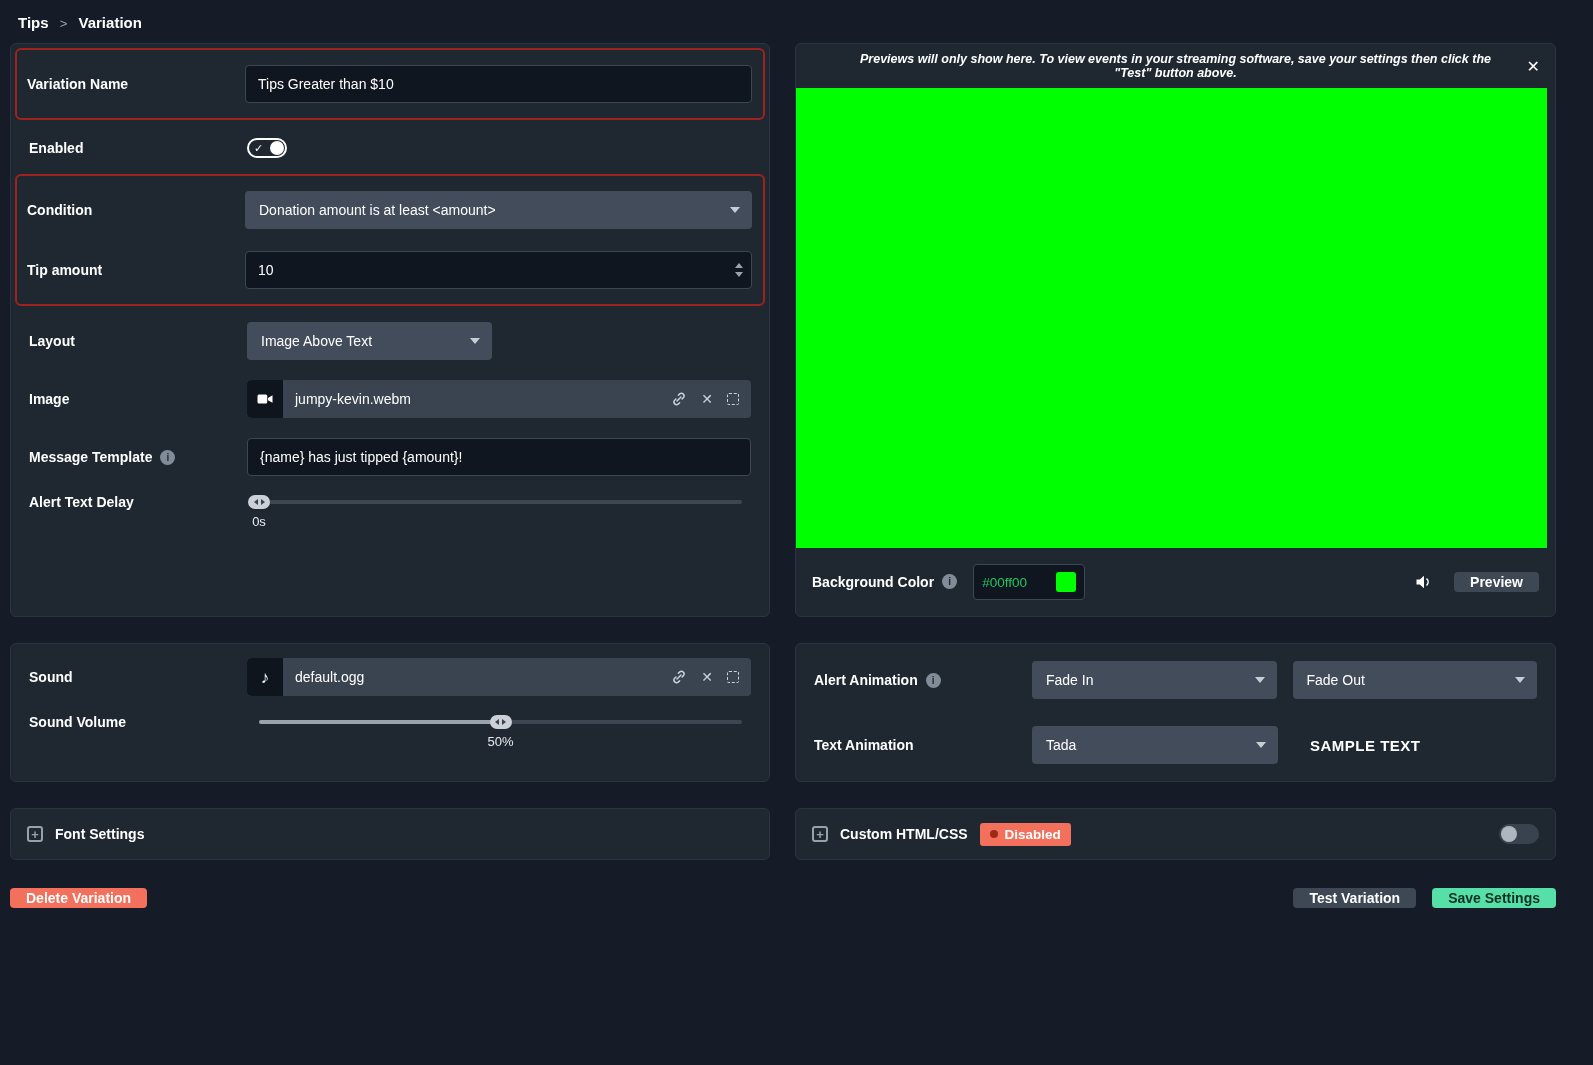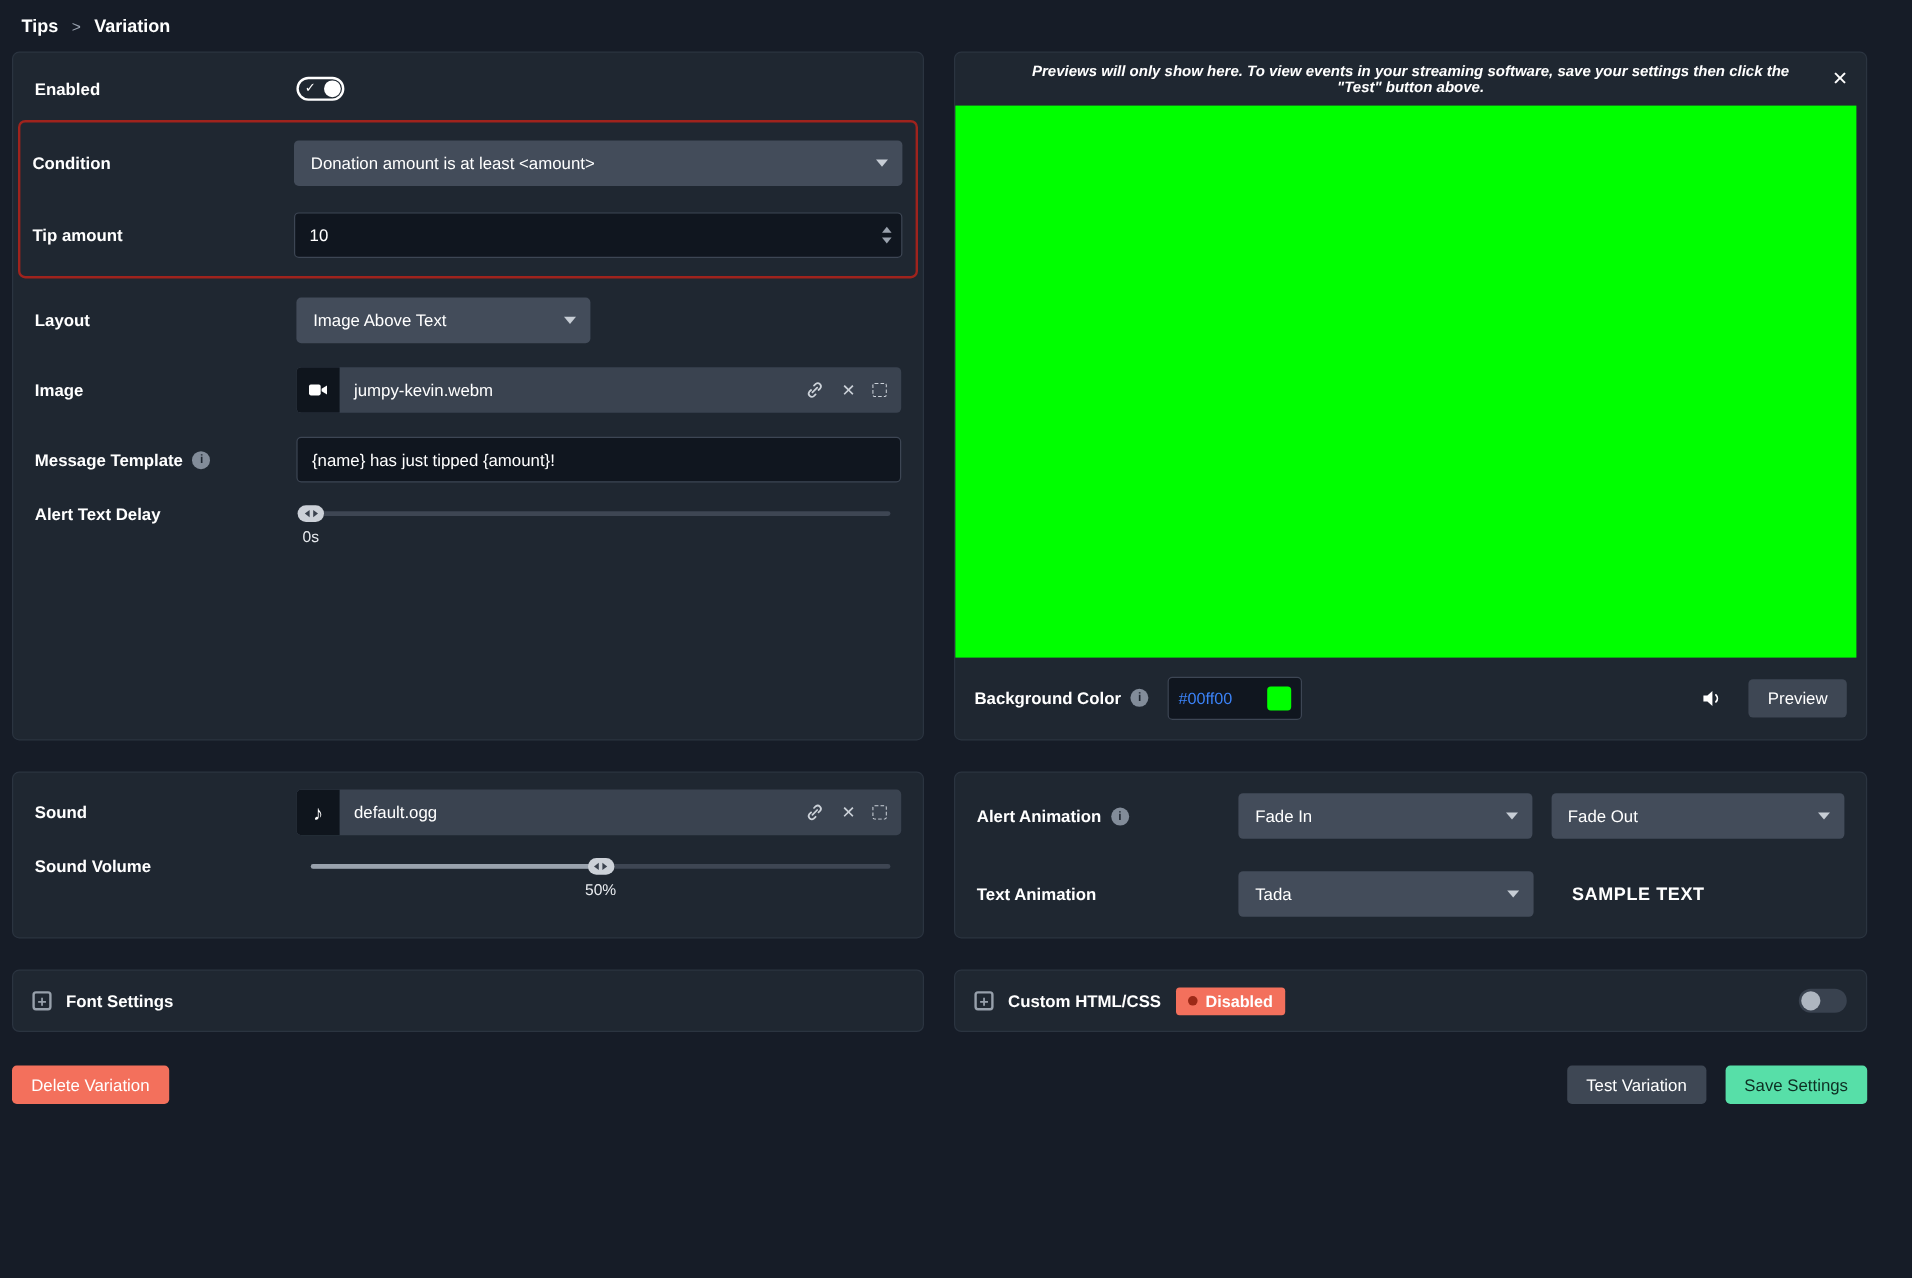--- a/index.html
+++ b/index.html
@@ -133,27 +133,27 @@
     padding: 0 44px; font-size: 12.5px; font-style: italic; font-weight: bold; text-align: center;
   }
   .notice-close { position: absolute; right: 15px; top: 50%; transform: translateY(-50%); font-style: normal; font-weight: normal; font-size: 16px; color: #fff; cursor: pointer; }
   .preview-area { height: 460px; margin-right: 8px; flex-shrink: 0; }
   .preview-bar { height: 68px; display: flex; align-items: center; padding: 0 16px; gap: 10px; }
   .pb-label { font-weight: bold; display: flex; align-items: flex-start; gap: 8px; }
   .color-input {
     width: 112px; height: 36px; background: #10161f; border: 1px solid #3d4654;
     border-radius: 4px; display: flex; align-items: center; padding: 0 8px; gap: 8px; margin-left: 6px;
   }
-  .color-input input { flex: 1; min-width: 0; background: none; border: none; outline: none; color: #3b82f6; font-size: 13.5px; font-family: inherit; }
+  .color-input input { flex: 1; min-width: 0; background: none; border: none; outline: none; color: #22c55e; font-size: 13.5px; font-family: inherit; }
   .color-swatch { width: 20px; height: 20px; border-radius: 3px; flex-shrink: 0; cursor: pointer; }
   .spacer { flex: 1; }
   .speaker-btn { margin-right: 10px; cursor: pointer; display: flex; align-items: center; }
 
   
-  .btn { height: 32px; border: none; border-radius: 4px; font-family: inherit; font-size: 14px; font-weight: normal; padding: 0 16px; cursor: pointer; }
+  .btn { height: 20px; border: none; border-radius: 4px; font-family: inherit; font-size: 14px; font-weight: bold; padding: 0 16px; cursor: pointer; }
   .btn-gray { background: #3e4754; color: #fff; }
   .btn-danger { background: #f3705c; color: #fff; }
   .btn-success { background: #57dfa8; color: #0e2f23; }
 
   
   .anim-card { height: 139px; padding: 17px 18px; display: flex; flex-direction: column; justify-content: space-between; }
   .anim-row { display: flex; align-items: center; }
   .anim-gap { width: 16px; flex-shrink: 0; }
   .sample-text { margin-left: 32px; font-weight: bold; font-size: 15px; letter-spacing: 0.5px; }
 
@@ -179,20 +179,26 @@
     <span class="bc-sep">&gt;</span>
     <span>Variation</span>
   </div>
 
   <div class="columns">
 
     <div class="col">
 
       <section class="card main-card">
 
+        <div class="highlight-box">
+          <div class="form-row">
+            <label class="form-label">Variation Name</label>
+            <input class="text-input" type="text" value="Tips Greater than $10" style="">
+          </div>
+        </div>
 
         <div class="form-row enabled-row">
           <label class="form-label">Enabled</label>
           <div class="toggle on">
             <span class="toggle-check">✓</span>
             <span class="toggle-knob"></span>
           </div>
         </div>
 
         <div class="highlight-box">

